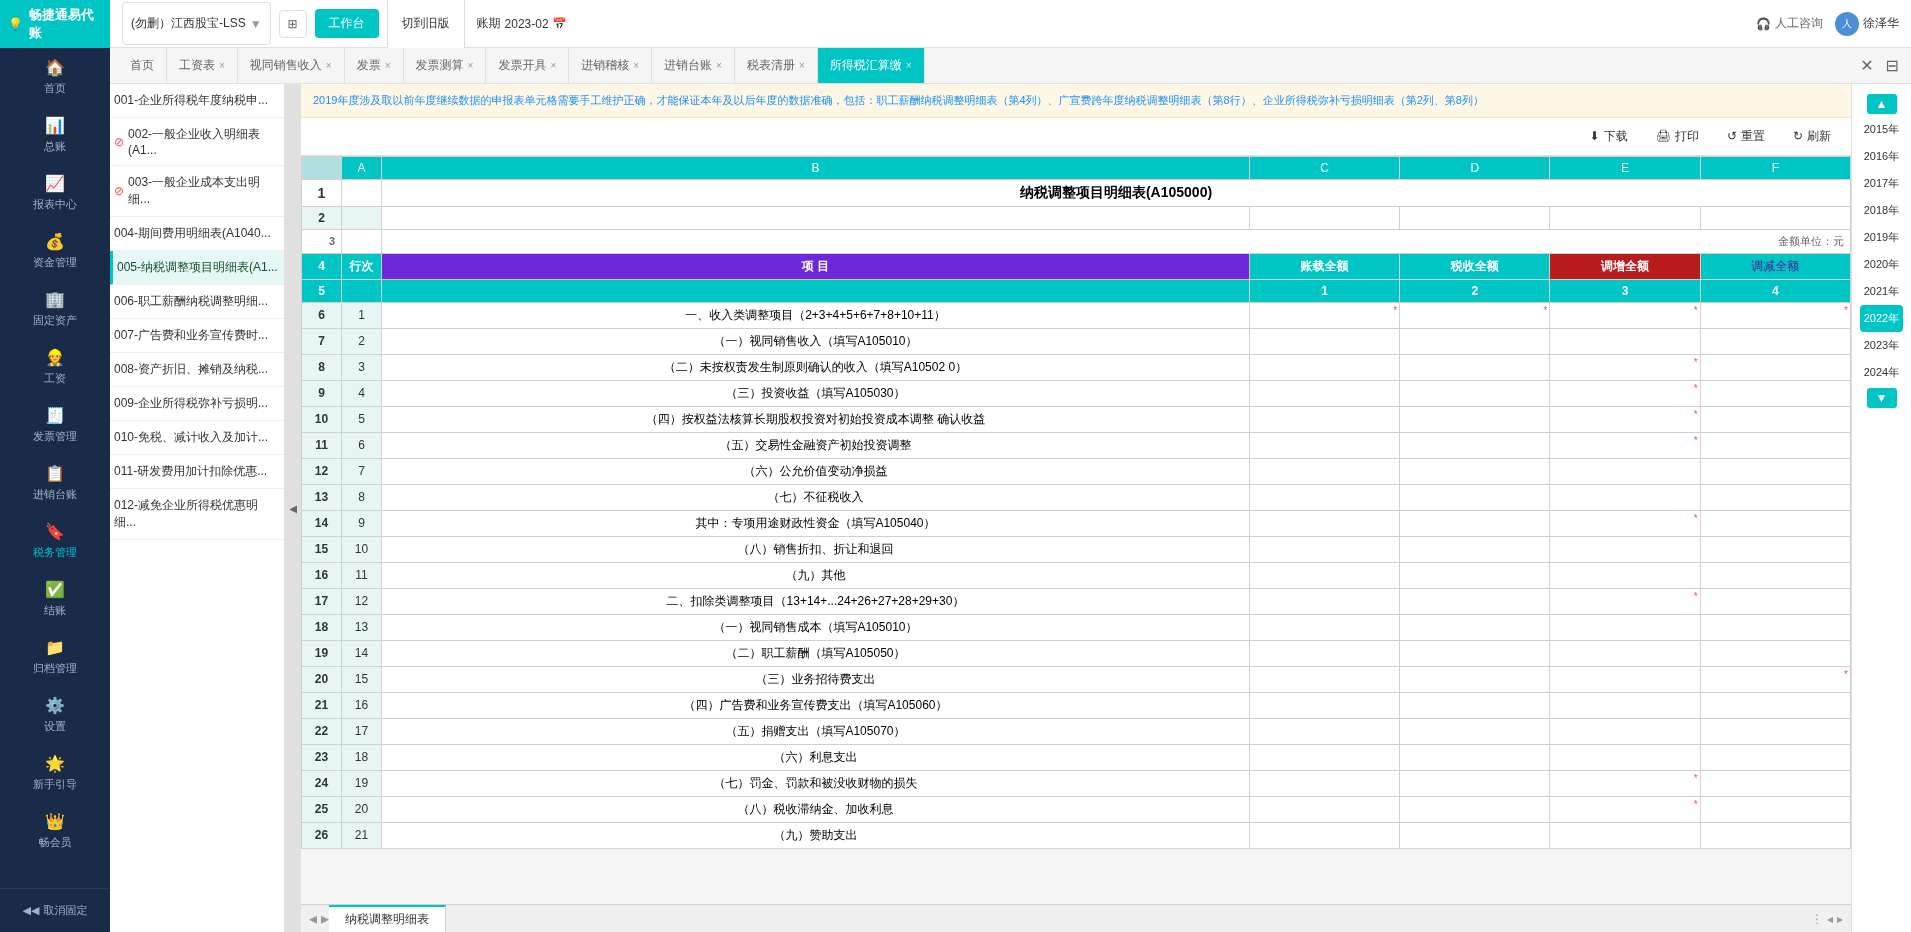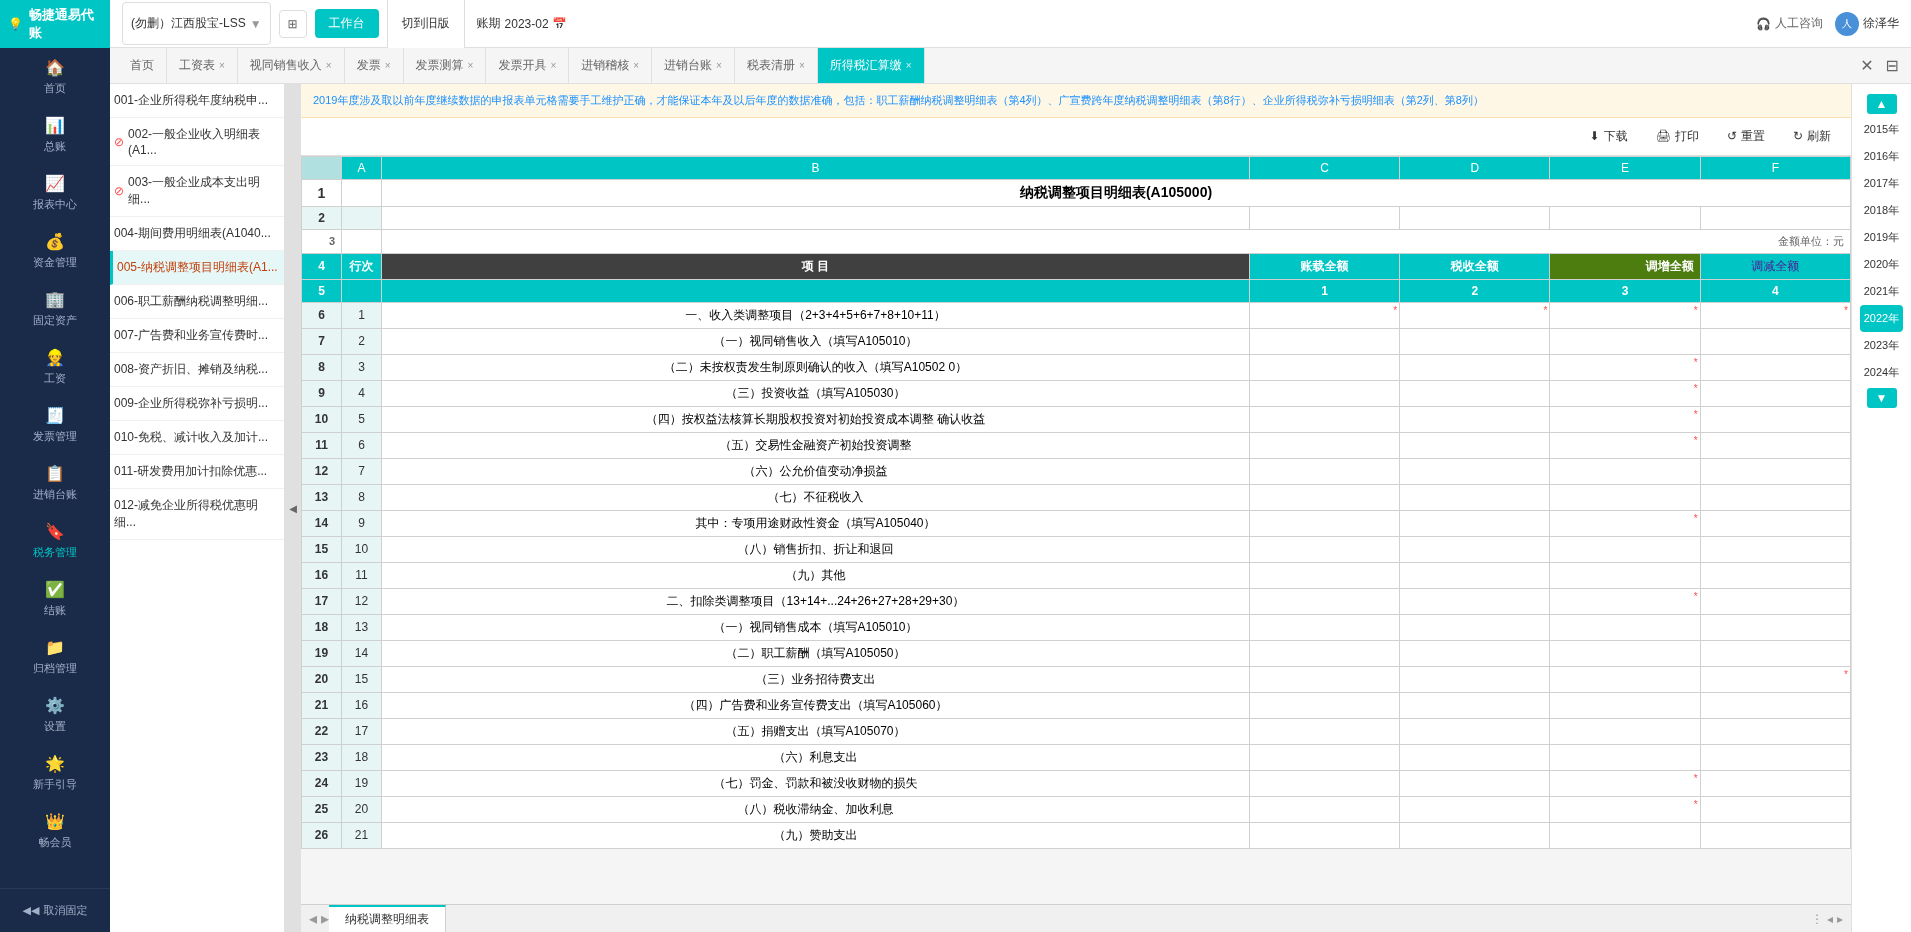--- a/index.html
+++ b/index.html
@@ -39,21 +39,21 @@
     .tab.active .close { color: rgba(255,255,255,0.8); }
     .tabbar-close { margin-left: auto; display: flex; align-items: center; gap: 4px; }
     .tabbar-close-btn { cursor: pointer; color: #666; font-size: 16px; padding: 4px; }
 
     
     .content { flex: 1; display: flex; overflow: hidden; }
 
     
     .left-panel { width: 175px; background: white; border-right: 1px solid #e0e0e0; display: flex; flex-direction: column; flex-shrink: 0; overflow-y: auto; }
     .left-panel-item { padding: 8px 4px; cursor: pointer; font-size: 12px; color: #333; border-bottom: 1px solid #f0f0f0; display: flex; align-items: center; gap: 4px; }
-    .left-panel-item.active { background: #e6f7f7; color: #c2410c; border-left: 3px solid #00c5c5; }
+    .left-panel-item.active { background: #e6f7f7; color: #14532d; border-left: 3px solid #00c5c5; }
     .left-panel-item .err-icon { color: #ff4d4f; font-size: 12px; }
     .collapse-btn { width: 16px; background: #e0e0e0; display: flex; align-items: center; justify-content: center; cursor: pointer; color: #666; font-size: 10px; flex-shrink: 0; }
 
     
     .table-area { flex: 1; display: flex; flex-direction: column; overflow: hidden; background: #f5f5f5; }
     .table-notice { background: #fff7e6; padding: 8px 12px; font-size: 11px; color: #666; line-height: 1.5; border-bottom: 1px solid #ffe0b2; flex-shrink: 0; }
     .table-notice span { color: #1890ff; }
     .table-toolbar { background: white; padding: 6px 12px; display: flex; align-items: center; justify-content: flex-end; gap: 12px; border-bottom: 1px solid #e0e0e0; flex-shrink: 0; }
     .toolbar-btn { display: flex; align-items: center; gap: 4px; cursor: pointer; color: #333; font-size: 12px; padding: 4px 8px; border-radius: 3px; }
     .table-wrapper { flex: 1; overflow: auto; position: relative; }
@@ -330,24 +330,24 @@
                   <td></td>
                 </tr>
                 <tr class="subtitle-row">
                   <td class="row-num">3</td>
                   <td class="col-a"></td>
                   <td class="col-b" colspan="5" style="text-align:right;font-size:11px;color:#666;">金额单位：元</td>
                 </tr>
                 <tr>
   <td class="row-num" style="background:#00c5c5;color:white;">4</td>
   <td style="background:#00c5c5;color:white;font-weight:bold;">行次</td>
-  <td style="background:#404040;color:white;font-weight:bold;text-align:center;">项  目</td>
+  <td style="background:#6d28d9;color:white;font-weight:bold;text-align:center;">项  目</td>
   <td style="background:#00c5c5;color:white;font-weight:bold;">账载全额</td>
   <td style="background:#00c5c5;color:white;font-weight:bold;">税收全额</td>
-  <td style="background:#4d7c0f;color:white;font-weight:bold;text-align:right;">调增全额</td>
+  <td style="background:#b91c1c;color:white;font-weight:bold;">调增全额</td>
   <td style="background:#00c5c5;color:#4c1d95;font-weight:normal;">调减全额</td>
 </tr>
                 <tr>
   <td class="row-num" style="background:#00c5c5;color:white;">5</td>
   <td style="background:#00c5c5;color:white;"></td>
   <td style="background:#00c5c5;color:white;"></td>
   <td style="background:#00c5c5;color:white;font-weight:bold;">1</td>
   <td style="background:#00c5c5;color:white;font-weight:bold;">2</td>
   <td style="background:#00c5c5;color:white;font-weight:bold;">3</td>
   <td style="background:#00c5c5;color:white;font-weight:bold;">4</td>

